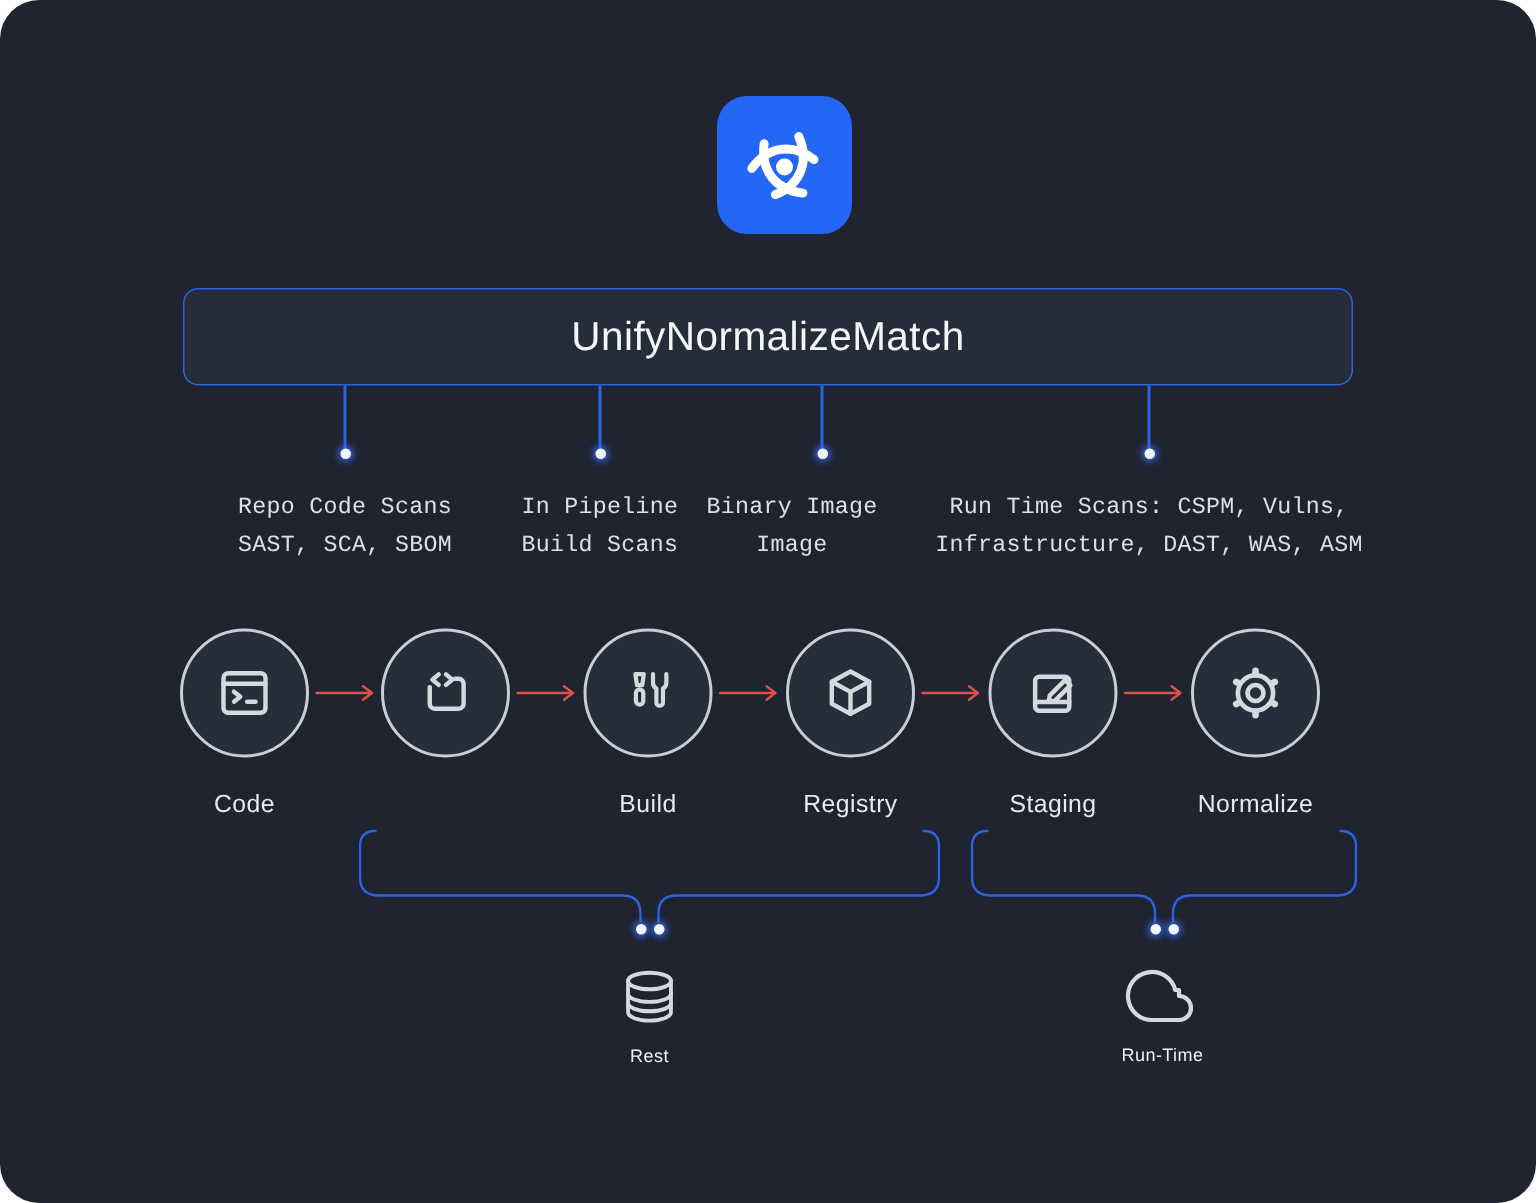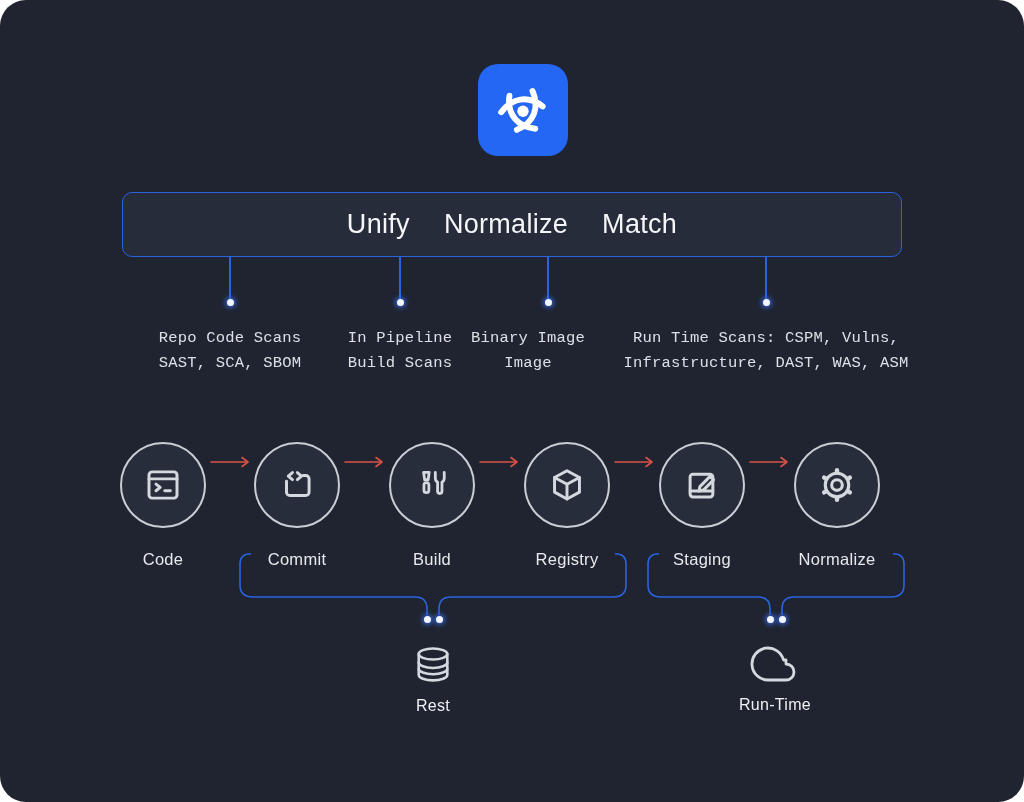--- a/index.html
+++ b/index.html
@@ -7,41 +7,41 @@
     position:relative;width:1024px;height:802px;background:#1f2430;
     border-radius:26px;overflow:hidden;
     font-family:"Liberation Sans",sans-serif;color:#e3e6eb;
   }
   
   .logo{position:absolute;left:478px;top:64px;width:90px;height:92px;
     background:#2467f4;border-radius:20px;display:flex;align-items:center;justify-content:center;}
   
   .header-box{position:absolute;left:122px;top:192px;width:780px;height:65px;
     background:#262c3a;border:1.5px solid #2b63e0;border-radius:10px;
-    display:flex;align-items:center;justify-content:center;gap:34px;box-sizing:border-box;}
+    display:flex;align-items:center;justify-content:center;box-sizing:border-box;}
   .header-word{font-size:27px;color:#f4f6f9;letter-spacing:.3px;}
   
   .stem{position:absolute;top:257px;width:1.5px;height:44px;background:#2b63e0;}
   .dot{position:absolute;width:7px;height:7px;border-radius:50%;background:#f2f7ff;
     box-shadow:0 0 5px 1.5px rgba(59,110,245,.95);}
   
   .scan-label{position:absolute;top:326px;transform:translateX(-50%);
     text-align:center;font-size:15.5px;line-height:25px;color:#dce0e6;white-space:nowrap;letter-spacing:.2px;font-family:Liberation Mono, monospace;}
   
-  .stage{position:absolute;top:442px;width:86px;height:130px;}
+  .stage{position:absolute;top:419px;width:86px;height:130px;}
   .stage-circle{width:86px;height:86px;border-radius:50%;background:#272d3a;
     border:2px solid #c9cdd4;box-sizing:border-box;display:flex;align-items:center;justify-content:center;}
   .stage-label{position:absolute;top:108px;left:-57px;width:200px;text-align:center;
     font-size:16.5px;color:#e6e9ed;letter-spacing:.3px;}
   .arrow{position:absolute;top:455px;}
   
   .bracket{position:absolute;top:553px;}
   
   .dest-icon{position:absolute;}
-  .dest-label{position:absolute;transform:translateX(-50%);font-size:16px;color:#eff1f4;letter-spacing:.3px;white-space:nowrap;}
+  .dest-label{position:absolute;transform:translateX(-50%);font-size:12px;color:#eff1f4;letter-spacing:.3px;white-space:nowrap;}
   svg{display:block;}
 </style>
 </head>
 <body>
 
 <div id="canvas">
 
   <div class="logo">
     <svg width="62" height="62" viewBox="0 0 48 48">
       <defs>
@@ -99,21 +99,20 @@
   </div>
 
   <div class="stage" style="left:254px">
     <div class="stage-circle">
       <svg width="42" height="42" viewBox="0 0 24 24" fill="none" stroke="#d4d8df" stroke-width="1.7" stroke-linecap="round" stroke-linejoin="round">
         <path d="M15.6,6.6 H17 a1.9,1.9 0 0 1 1.9,1.9 v7.6 a1.9,1.9 0 0 1 -1.9,1.9 H7.9 a1.9,1.9 0 0 1 -1.9,-1.9 V9.8"></path>
         <path d="M9.4,4.9 L7,6.9 l2.4,2"></path>
         <path d="M12.2,4.9 l2.4,2 -2.4,2"></path>
       </svg>
     </div>
-    <div class="stage-label">Commit</div>
   </div>
 
   <div class="stage" style="left:389px">
     <div class="stage-circle">
       <svg width="42" height="42" viewBox="0 0 24 24" fill="none" stroke="#d4d8df" stroke-width="1.6" stroke-linecap="round" stroke-linejoin="round">
         <path d="M7.2,4.8 h3.2 l-.6,4.2 h-2 z"></path>
         <rect x="7.4" y="10.6" width="2.8" height="5.8" rx="1.4"></rect>
         <path d="M13.9,4.8 v3.3 a2.6,2.6 0 0 0 1.3,2.25 v5.25 a1.25,1.25 0 0 0 2.5,0 V10.35 A2.6,2.6 0 0 0 19,8.1 V4.8"></path>
       </svg>
     </div>

